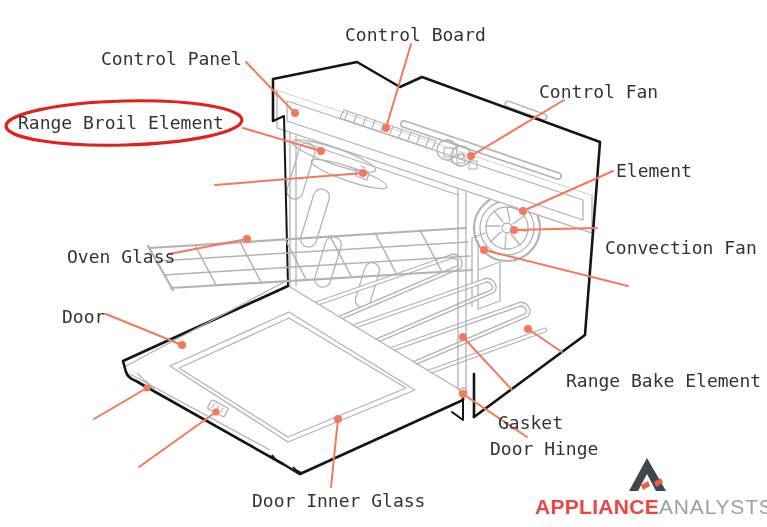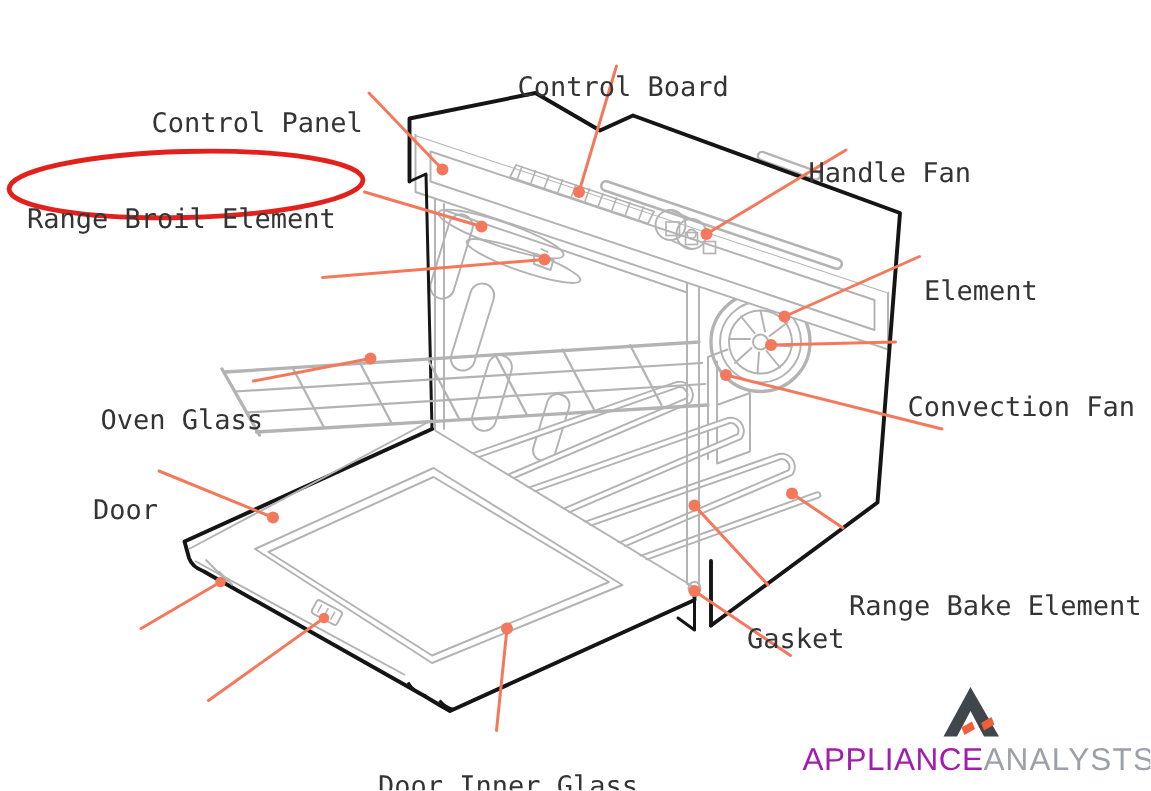--- a/index.html
+++ b/index.html
@@ -1,24 +1,24 @@
 <!DOCTYPE html>
 <html><head>
 <meta charset="utf-8">
 <style>
   html,body{margin:0;padding:0;background:#fff;}
   #stage{position:relative;width:767px;height:527px;background:#fff;overflow:hidden;
          font-family:"DejaVu Sans Mono", monospace;}
   #art{position:absolute;left:0;top:0;}
   .lbl{position:absolute;font-size:18px;line-height:22px;color:#343434;
-       white-space:pre-line;letter-spacing:0px;margin-top:24px;}
+       white-space:pre-line;letter-spacing:0px;}
   #logo-text{position:absolute;left:535px;top:495px;
        font-family:"Liberation Sans", sans-serif;font-size:21px;line-height:24px;
        white-space:nowrap;}
-  #logo-text .bold{font-weight:normal;color:#a21caf;letter-spacing:0.3px;}
+  #logo-text .bold{font-weight:bold;color:#ef4444;letter-spacing:0.3px;}
   #logo-text .light{font-weight:normal;color:#9aa1a8;letter-spacing:0.8px;}
 </style>
 </head>
 <body>
 
 <div id="stage">
 
 <svg id="art" width="767" height="527" viewBox="0 0 767 527">
 
   <g>
@@ -166,27 +166,28 @@
 
   <g>
     <path d="M629,491 L647,458 L666,491 L656,491 L647,474 L638,491 Z" fill="#41464d"></path>
     <path d="M641,485 l7,-4 l2,5 l-7,4 z" fill="#ee5f3b"></path>
     <path d="M654,482 l7,-4 l2,5 l-7,4 z" fill="#ee5f3b"></path>
   </g>
 </svg>
 
   <div class="lbl" style="left:101px;top:48px">Control Panel</div>
   <div class="lbl" style="left:345px;top:24px">Control Board</div>
-  <div class="lbl" style="left:539px;top:81px">Handle Fan</div>
+  <div class="lbl" style="left:539px;top:81px">Control Fan</div>
   <div class="lbl" style="left:18px;top:112px">Range Broil Element</div>
   <div class="lbl" style="left:616px;top:160px">Element</div>
   <div class="lbl" style="left:67px;top:246px">Oven Glass</div>
   <div class="lbl" style="left:605px;top:237px">Convection Fan</div>
   <div class="lbl" style="left:62px;top:306px">Door</div>
   <div class="lbl" style="left:566px;top:370px">Range Bake Element</div>
-  <div class="lbl" style="left:498px;top:392px">Gasket</div>
+  <div class="lbl" style="left:498px;top:412px">Gasket</div>
+  <div class="lbl" style="left:490px;top:438px">Door Hinge</div>
   <div class="lbl" style="left:252px;top:490px">Door Inner Glass</div>
 
   <div id="logo-text">
     <span class="bold">APPLIANCE</span><span class="light">ANALYSTS</span>
   </div>
 
 </div>
 
 </body></html>

